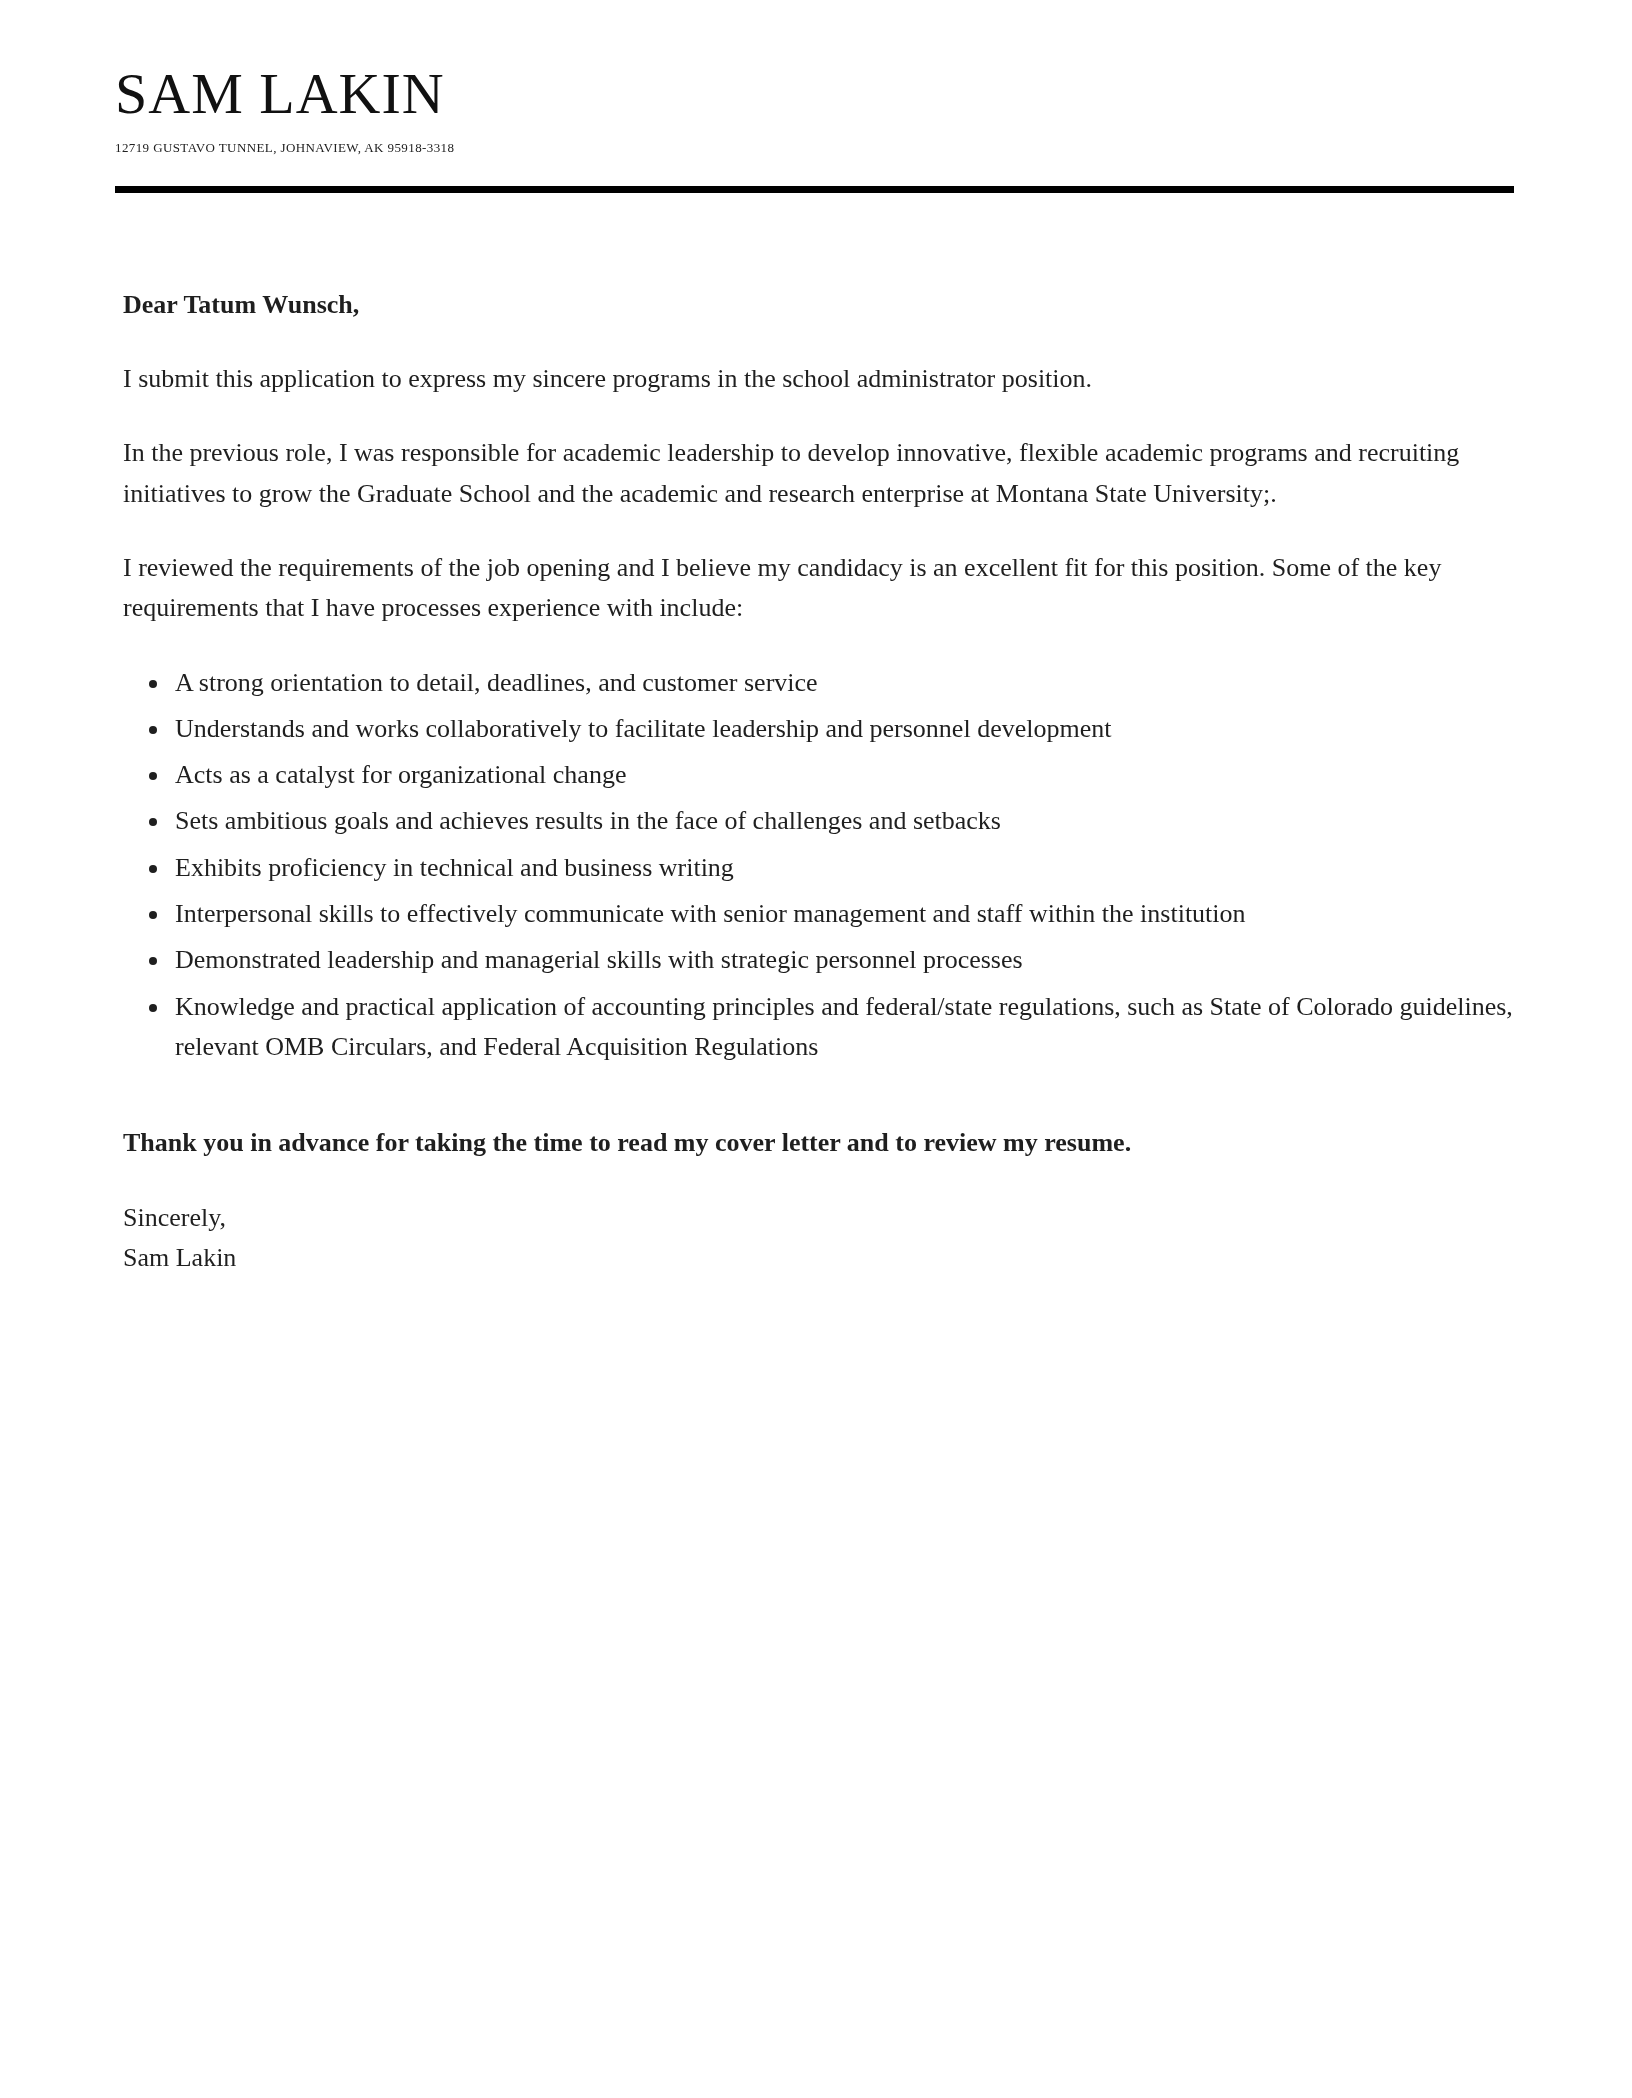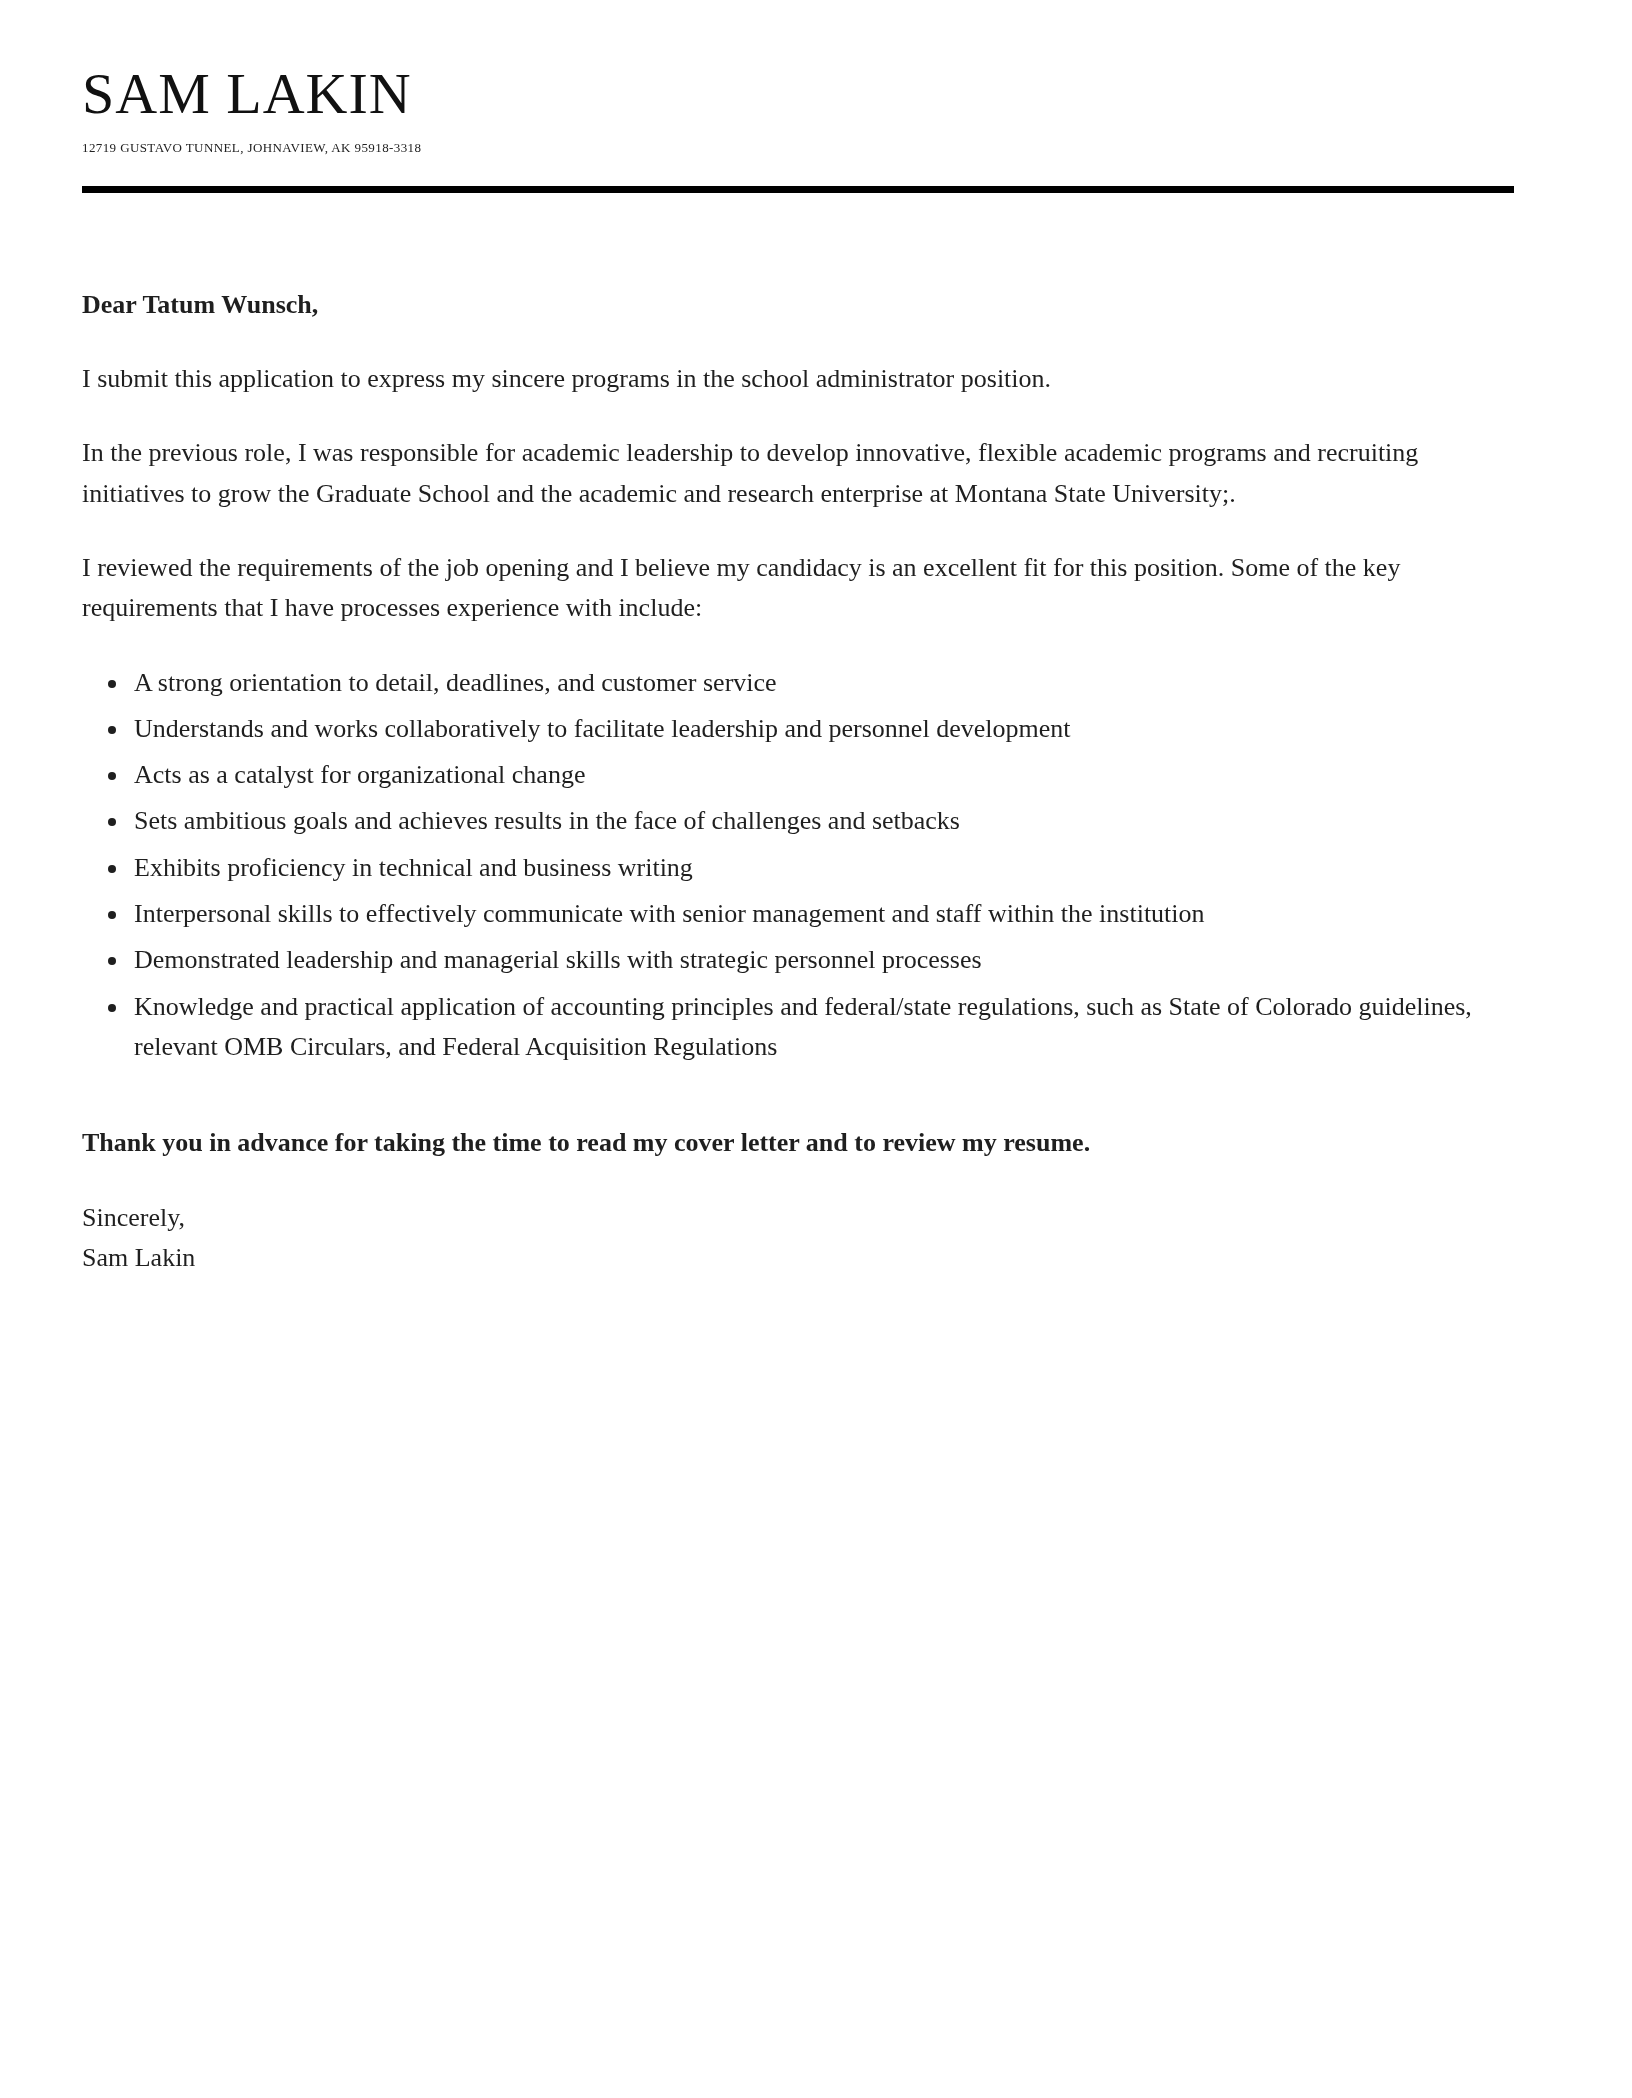--- a/index.html
+++ b/index.html
@@ -5,21 +5,21 @@
   * { box-sizing: border-box; }
   html, body {
     margin: 0;
     padding: 0;
     background: #ffffff;
   }
   .page {
     width: 1632px;
     min-height: 2098px;
     background: #ffffff;
-    padding: 62px 118px 60px 82px;
+    padding: 62px 118px 60px 115px;
     font-family: "Liberation Serif", "DejaVu Serif", serif;
     color: #1f1f1f;
   }
   .letter-header { margin: 0; }
   .sender-name {
     font-size: 58px;
     font-weight: 400;
     letter-spacing: 1px;
     color: #111111;
     margin: 0 0 14px 0;
@@ -35,20 +35,21 @@
     height: 7px;
     background: #000000;
     border: none;
     margin: 30px 0 0 0;
     width: 100%;
   }
   .letter-body {
     margin-top: 92px;
     font-size: 26px;
     line-height: 1.55;
+    margin-left: 8px;
   }
   .salutation {
     font-weight: 700;
     margin: 0 0 34px 0;
   }
   .para {
     margin: 0 0 34px 0;
   }
   ul.requirements {
     margin: 0 0 34px 0;

